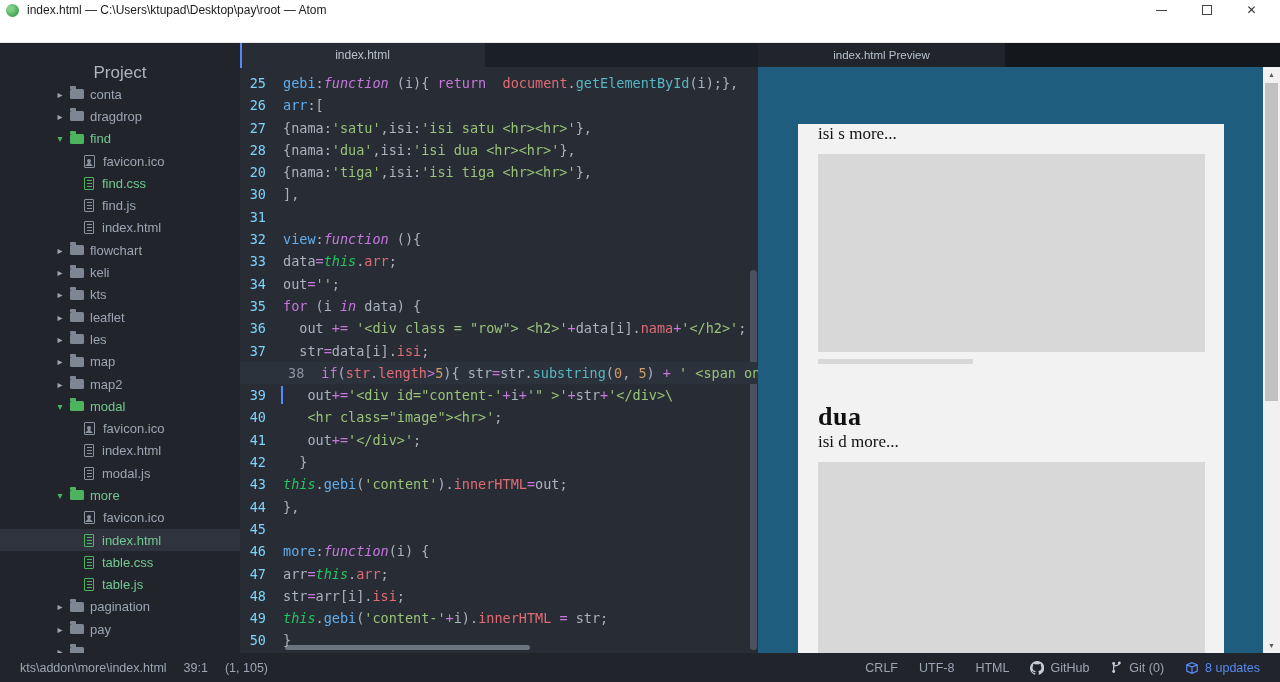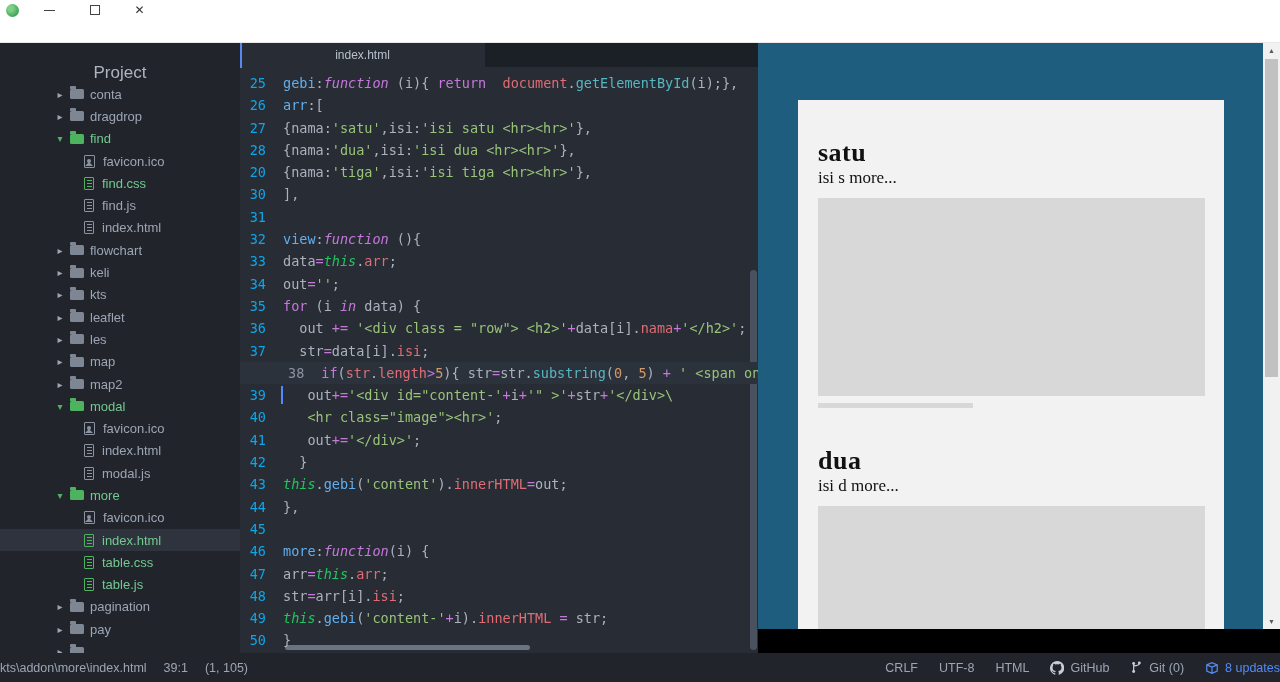--- a/index.html
+++ b/index.html
@@ -43,21 +43,21 @@
   .t-grn { color:#73c990; }
 
   
   .editor { width:518px; flex:none; display:flex; flex-direction:column; position:relative; background:#282c34; }
   .edge-blue { position:absolute; left:0; top:0; width:2px; height:25px; background:#568af2; z-index:5; }
   .tabbar { height:24px; background:#1b1f26; display:flex; flex:none; }
   .tab { width:245px; background:#282c34; color:#b9c0cc; font-size:12px; display:flex; align-items:center; justify-content:center; }
   .code-wrap { position:relative; height:586px; overflow:hidden; font-family:"DejaVu Sans Mono", monospace; font-size:13.5px; padding-top:5px; }
   .cl { height:22.3px; line-height:22.3px; white-space:pre; position:relative; }
   .cl.cur { background:#2c323b; }
-  .gut { display:inline-block; width:43px; padding-right:17px; text-align:right; color:#0ea5e9; }
+  .gut { display:inline-block; width:43px; padding-right:17px; text-align:right; color:#7dd3fc; }
   .cl.cur .gut { color:#8b93a1;padding-left:48px; }
   .cursor { position:absolute; left:41px; top:2px; width:2px; height:18px; background:#528bff; }
   .tk-d{color:#abb2bf}.tk-p{color:#c678dd}.tk-pi{color:#c678dd;font-style:italic}
   .tk-r{color:#e06c75}.tk-ri{color:#22c55e;font-style:italic}.tk-g{color:#98c379}
   .tk-c{color:#56b6c2}.tk-b{color:#61afef}.tk-o{color:#d19a66}
   .vscroll { position:absolute; right:1px; top:203px; width:7px; height:380px; background:#4a515f; border-radius:4px; }
   .hscroll { position:absolute; left:45px; bottom:3px; width:245px; height:5px; background:#6b7280; border-radius:3px; }
 
   
   .preview { width:522px; flex:none; display:flex; flex-direction:column; }
@@ -68,32 +68,33 @@
   .pcard h2 { font-size:26px; font-weight:bold; margin-top:38px; letter-spacing:.5px; }
   .pcard p { font-size:17px; }
   .pbox { width:387px; background:#d8d8d8; margin-top:10px; }
   .phr { width:155px; height:5px; background:#d8d8d8; border:0; margin-top:7px; }
   .pscroll { position:absolute; right:0; top:0; width:17px; height:100%; background:#f1f1f1; }
   .parrow { height:15px; display:flex; align-items:center; justify-content:center; font-size:7px; color:#5a5a5a; }
   .parrow.down { position:absolute; bottom:0; left:0; right:0; }
   .pthumb { position:absolute; top:16px; left:2px; width:13px; height:318px; background:#c1c1c1; }
 
   
-  .statusbar { height:29px; background:#21252b; color:#9da5b4; font-size:12.5px; display:flex; align-items:center; padding:0 0; }
+  .statusbar { height:29px; background:#21252b; color:#9da5b4; font-size:12.5px; display:flex; align-items:center; padding:0 20px; }
   .sb-left { display:flex; gap:17px; flex:1; align-items:center; }
   .sb-right { display:flex; gap:21px; align-items:center; }
   .sb-item { display:flex; align-items:center; gap:6px; white-space:nowrap; }
   .sb-updates { color:#568af2; }
   .sb-ic { display:inline-flex; }
 </style>
 </head>
 <body>
 
 <div class="titlebar">
   <span class="atom-logo"></span>
+  <span class="wtitle">index.html — C:\Users\ktupad\Desktop\pay\root — Atom</span>
   <span class="wctrls">
     <span class="wc wc-min">
         <i></i>
       </span>
     <span class="wc wc-max">
         <i></i>
       </span>
     <span class="wc wc-close">✕</span>
   </span>
 </div>
@@ -266,23 +267,25 @@
         <div class="cl"><span class="gut">45</span><span></span></div>
         <div class="cl"><span class="gut">46</span><span><span class="tk-b">more</span><span class="tk-d">:</span><span class="tk-pi">function</span><span class="tk-d">(i) {</span></span></div>
         <div class="cl"><span class="gut">47</span><span><span class="tk-d">arr</span><span class="tk-p">=</span><span class="tk-ri">this</span><span class="tk-d">.</span><span class="tk-r">arr</span><span class="tk-d">;</span></span></div>
         <div class="cl"><span class="gut">48</span><span><span class="tk-d">str</span><span class="tk-p">=</span><span class="tk-d">arr[i].</span><span class="tk-r">isi</span><span class="tk-d">;</span></span></div>
         <div class="cl"><span class="gut">49</span><span><span class="tk-ri">this</span><span class="tk-d">.</span><span class="tk-b">gebi</span><span class="tk-d">(</span><span class="tk-g">'content-'</span><span class="tk-p">+</span><span class="tk-d">i).</span><span class="tk-r">innerHTML</span><span class="tk-d"> </span><span class="tk-p">=</span><span class="tk-d"> str;</span></span></div>
         <div class="cl"><span class="gut">50</span><span><span class="tk-d">}</span></span></div>
       </div>
   </div>
 
   <div class="preview">
+    <div class="ptabbar">
+      <div class="ptab">index.html Preview</div>
+    </div>
     <div class="pbody">
       <div class="pcard" id="preview-card">
-          <h2>satu</h2>
           <p><span>isi s</span><span> more...</span></p>
           <div class="pbox" style="height: 198px;"></div>
           <div class="phr"></div>
           <h2>dua</h2>
           <p><span>isi d</span><span> more...</span></p>
           <div class="pbox" style="height: 300px;"></div>
         </div>
       <div class="pscroll">
         <div class="parrow">▲</div>
         <div class="pthumb"></div>

